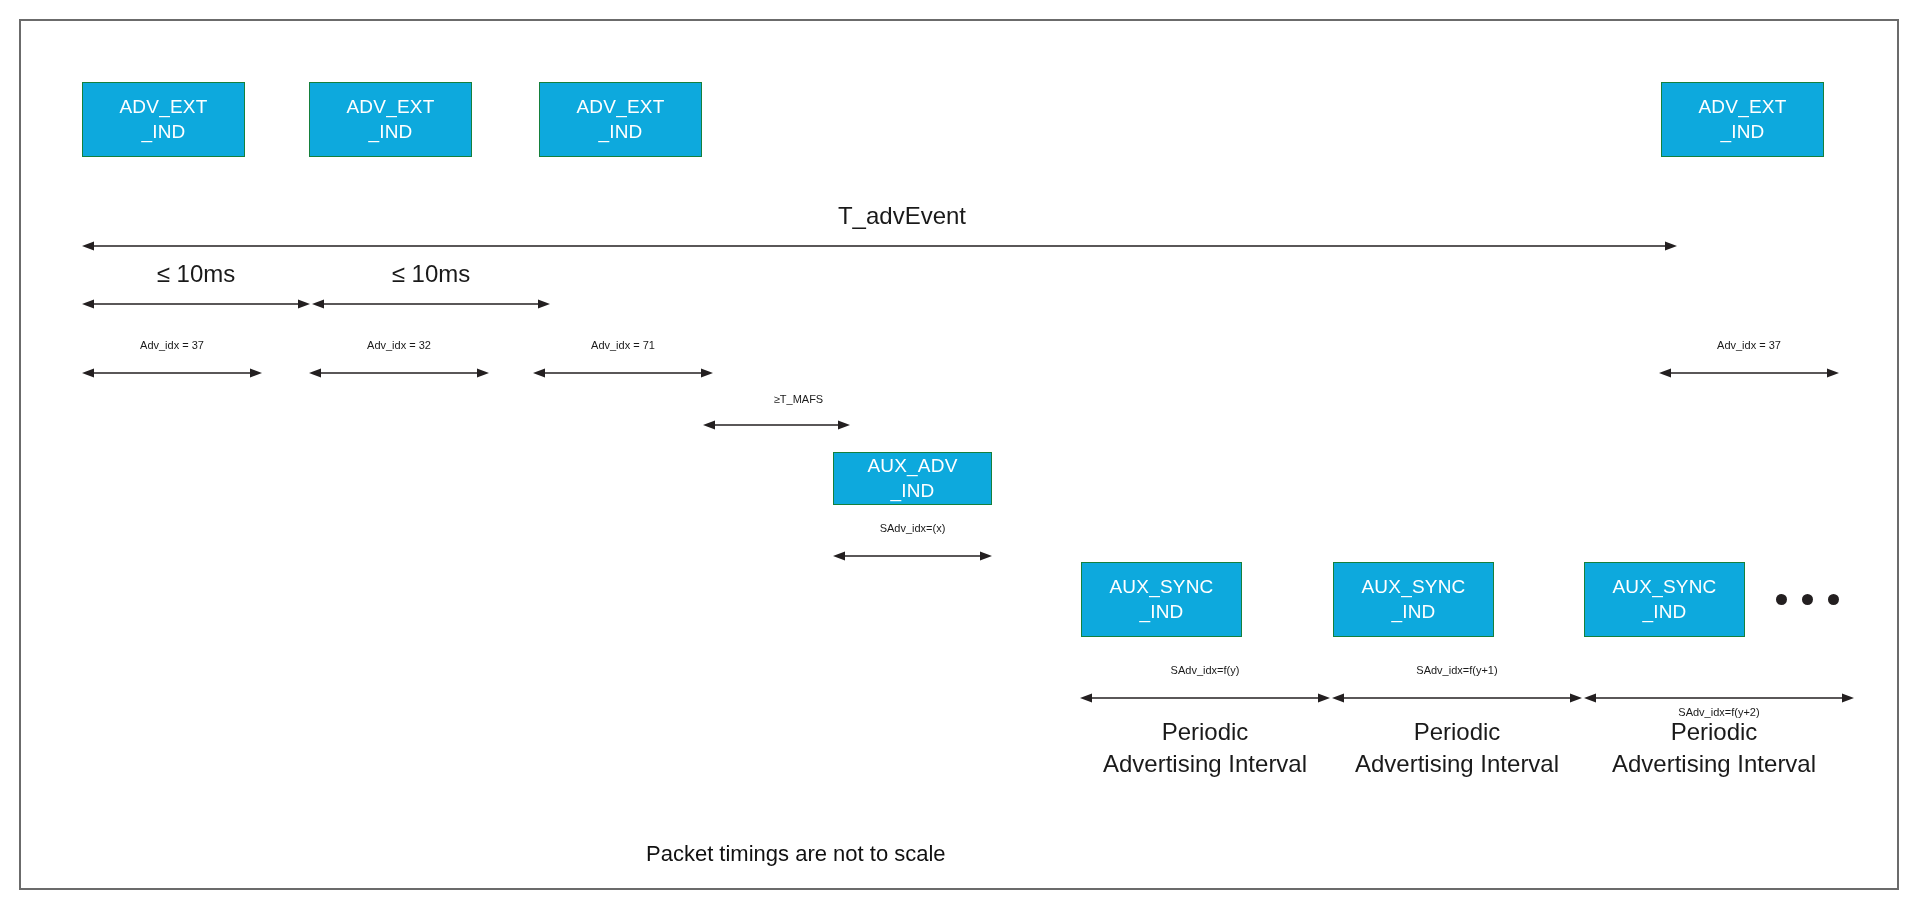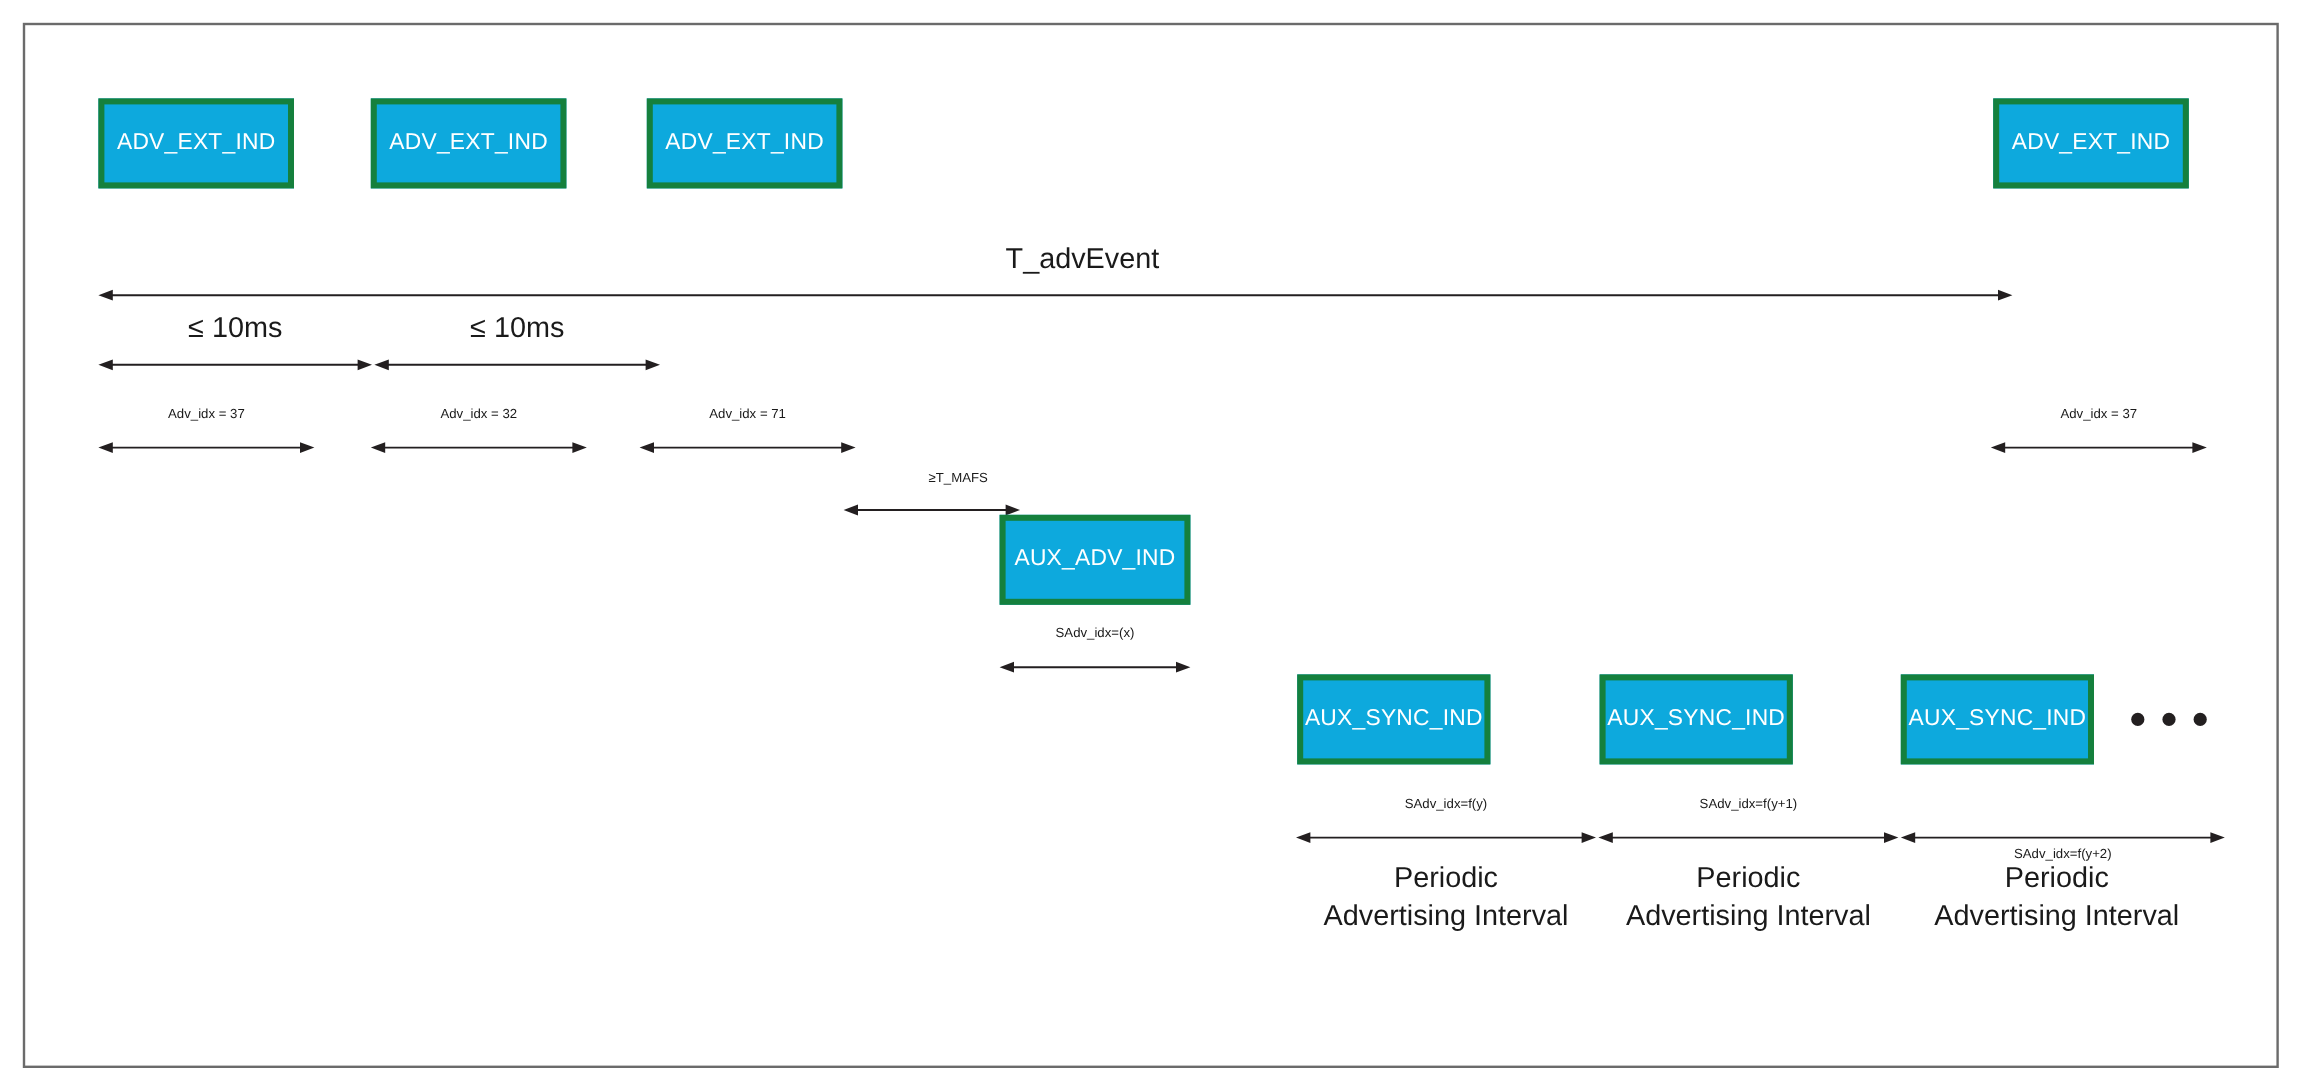--- a/index.html
+++ b/index.html
@@ -21,24 +21,25 @@
     top: 19px;
     width: 1880px;
     height: 871px;
     border: 2px solid #6b6b6b;
     box-sizing: border-box;
     background: #ffffff;
   }
   .pkt {
     position: absolute;
     background: #0da9dd;
-    border: 5px solid #15803d;
+    border: 1px solid #15803d;
     box-sizing: border-box;
     color: #ffffff;
     display: flex;
+    flex-direction: column;
     align-items: center;
     justify-content: center;
     line-height: 1.28;
     font-size: 19px;
     letter-spacing: 0.2px;
     white-space: pre;
     text-align: left;
   }
   .pkt .l1, .pkt .l2 { display: block; }
   .lbl {
@@ -165,21 +166,21 @@
 
     <div class="lbl" style="left:704px; top:372px; width:147px;">≥T_MAFS</div>
     <div class="arrow" style="left:682px; top:398px; width:147px;">
       <svg width="147" height="12" viewBox="0 0 147 12">
         <line x1="8" y1="6" x2="139" y2="6" stroke="#231f20" stroke-width="1.6"></line>
         <polygon points="0,6 12,1.5 12,10.5" fill="#231f20"></polygon>
         <polygon points="147,6 135,1.5 135,10.5" fill="#231f20"></polygon>
       </svg>
     </div>
 
-    <div class="pkt" style="left:812px; top:408px; width:159px; height:75px;">
+    <div class="pkt" style="left:812px; top:431px; width:159px; height:53px;">
       <span class="l1">AUX_ADV</span>
       <span class="l2">_IND</span>
     </div>
 
     <div class="lbl" style="left:812px; top:501px; width:159px;">SAdv_idx=(x)</div>
     <div class="arrow" style="left:812px; top:529px; width:159px;">
       <svg width="159" height="12" viewBox="0 0 159 12">
         <line x1="8" y1="6" x2="151" y2="6" stroke="#231f20" stroke-width="1.6"></line>
         <polygon points="0,6 12,1.5 12,10.5" fill="#231f20"></polygon>
         <polygon points="159,6 147,1.5 147,10.5" fill="#231f20"></polygon>
@@ -233,15 +234,16 @@
         <polygon points="270,6 258,1.5 258,10.5" fill="#231f20"></polygon>
       </svg>
     </div>
 
     <div class="lbl big multi" style="left:1079px; top:695px; width:210px;">Periodic Advertising Interval</div>
 
     <div class="lbl big multi" style="left:1331px; top:695px; width:210px;">Periodic Advertising Interval</div>
 
     <div class="lbl big multi" style="left:1588px; top:695px; width:210px;">Periodic Advertising Interval</div>
 
+    <div class="caption" style="left:625px; top:820px;">Packet timings are not to scale</div>
 
   </div>
 </div>
 
 </body></html>

